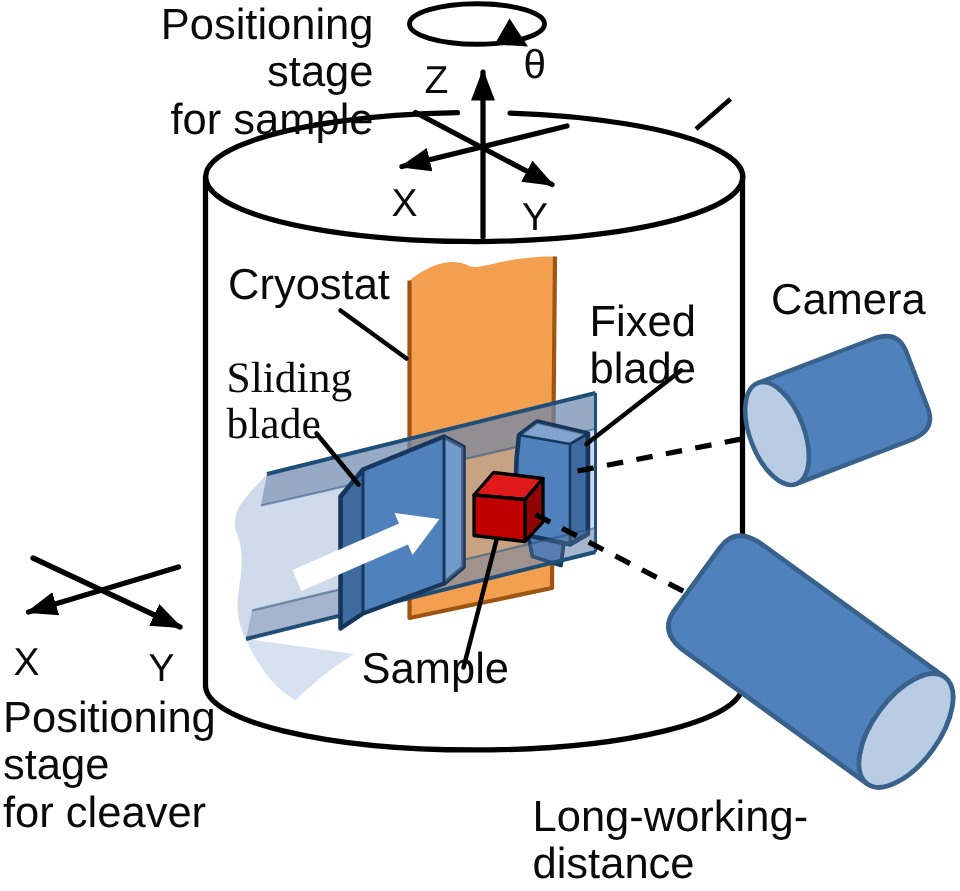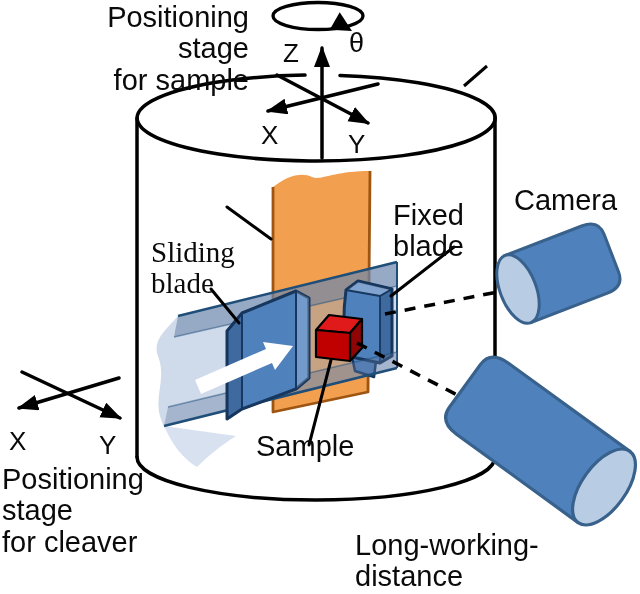--- a/index.html
+++ b/index.html
@@ -109,26 +109,27 @@
   </g>
 
   <g stroke="#000" stroke-width="3.5" stroke-linecap="round">
     <line x1="119" y1="378" x2="19" y2="408" marker-end="url(#ah)"></line>
     <line x1="22" y1="372" x2="120" y2="418" marker-end="url(#ah)"></line>
   </g>
 </svg>
 
 <div class="lbl right" style="left:30px;top:2px;width:219px;">Positioning stage
 for sample</div>
+<div class="lbl" style="left:152px;top:175px;">Cryostat</div>
 <div class="lbl" style="left:151px;top:237px;font-family:Liberation Serif, serif;">Sliding
 blade</div>
 <div class="lbl" style="left:393px;top:200px;">Fixed
 blade</div>
 <div class="lbl" style="left:514px;top:185px;">Camera</div>
-<div class="lbl" style="left:256px;top:431px;">Sample</div>
+<div class="lbl" style="left:241px;top:431px;">Sample</div>
 <div class="lbl" style="left:2px;top:464px;">Positioning
 stage
 for cleaver</div>
 <div class="lbl" style="left:355px;top:530px;">Long-working-distance
 microscope</div>
 
 <div class="axis" style="left:283px;top:38px;">Z</div>
 <div class="axis" style="left:261px;top:120px;">X</div>
 <div class="axis" style="left:348px;top:129px;">Y</div>
 <div class="axis theta" style="left:349px;top:28px;">θ</div>

